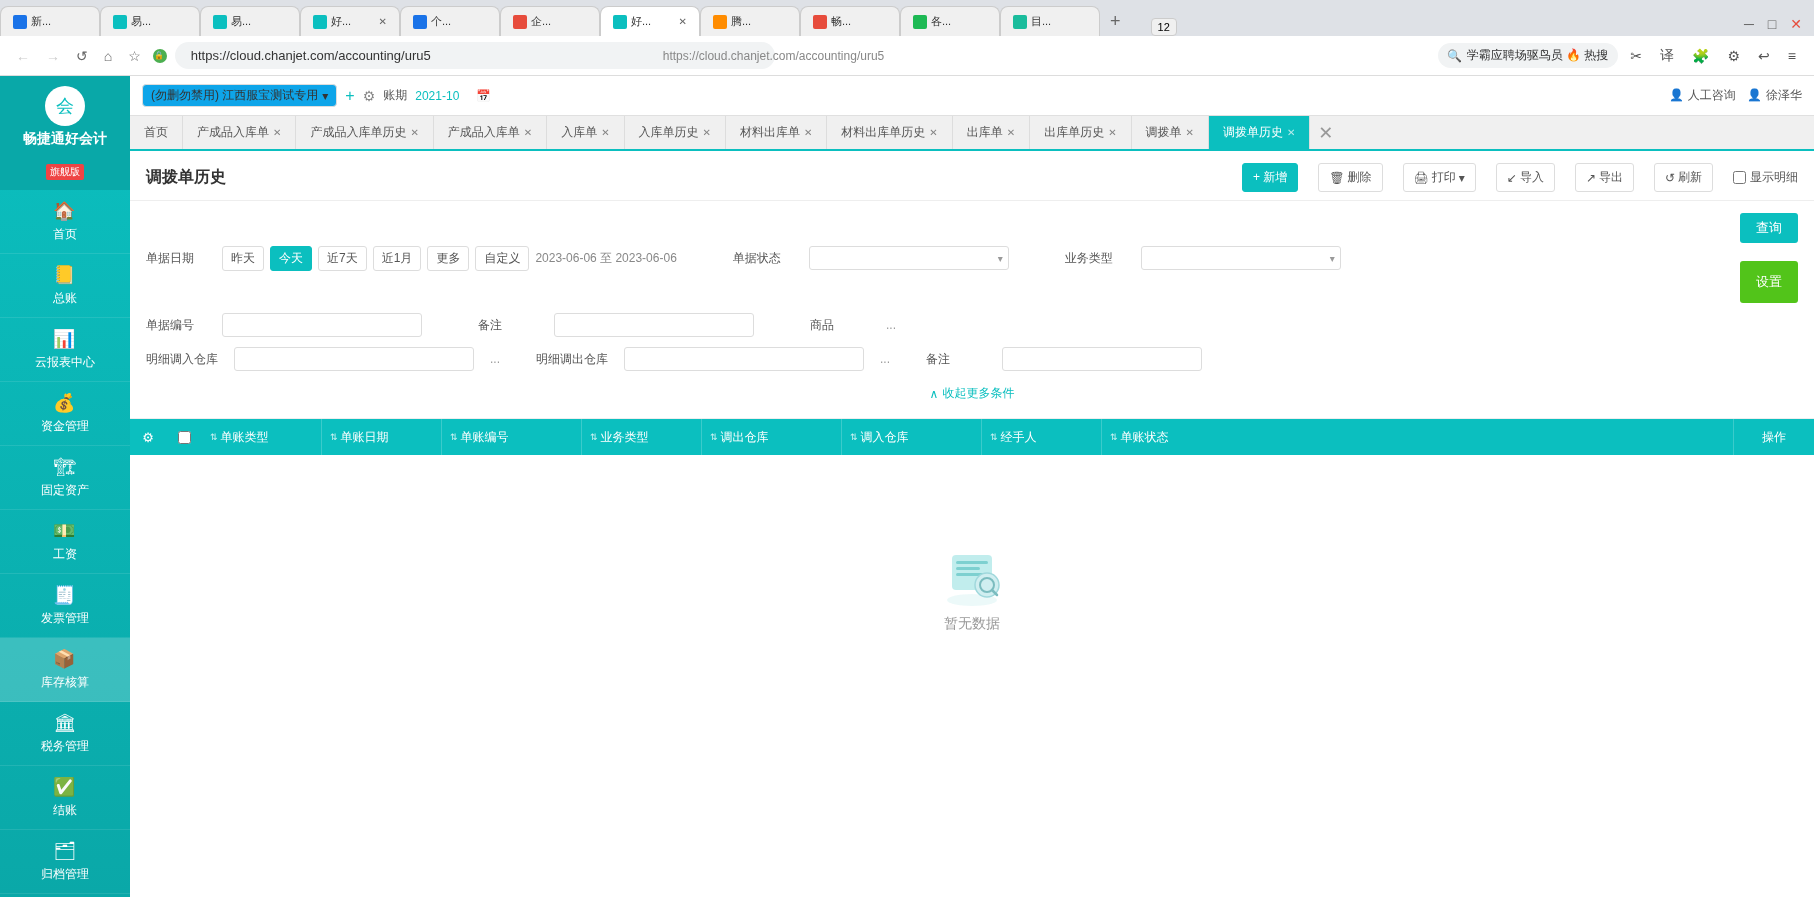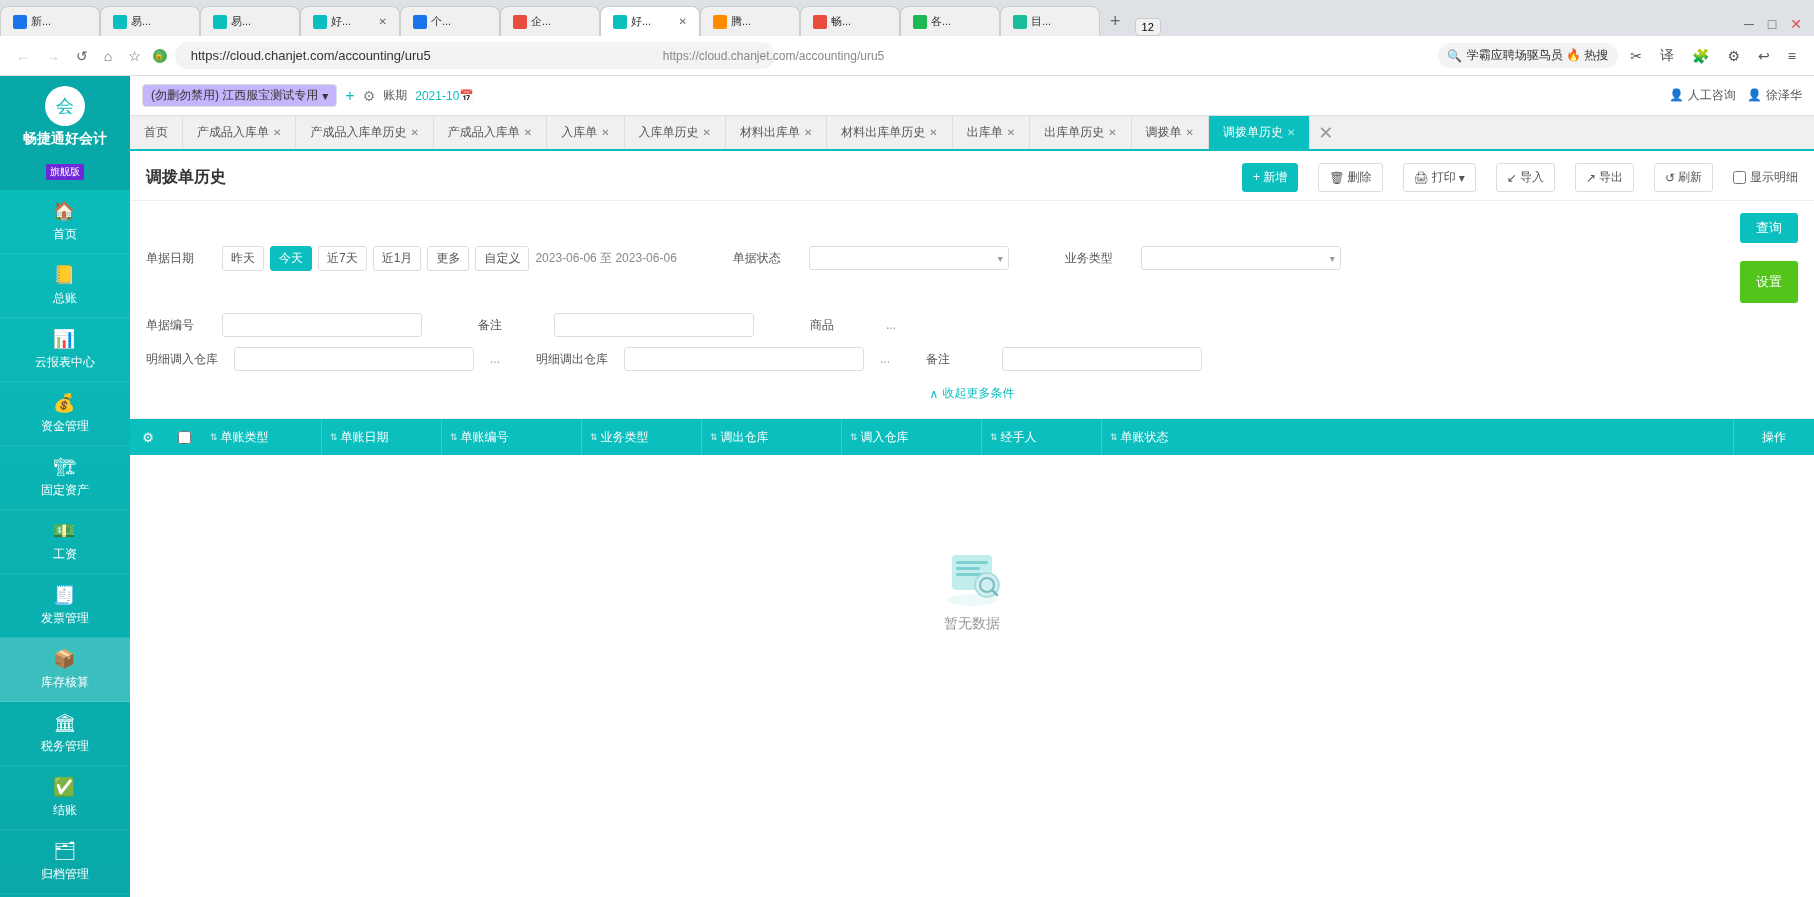--- a/index.html
+++ b/index.html
@@ -5,48 +5,48 @@
     * { box-sizing: border-box; margin: 0; padding: 0; }
     body { font-family: 'Microsoft YaHei', Arial, sans-serif; font-size: 13px; background: #f5f5f5; overflow: hidden; }
 
     
     .browser-chrome { background: #dee1e6; width: 1814px; }
     .browser-tabs { display: flex; align-items: flex-end; background: #dee1e6; padding: 6px 0 0 0; height: 36px; overflow: hidden; }
     .browser-tab { display: flex; align-items: center; padding: 0 12px; height: 30px; background: #f0f0f0; border-radius: 8px 8px 0 0; font-size: 12px; color: #333; min-width: 100px; max-width: 150px; border: 1px solid #ccc; border-bottom: none; cursor: pointer; position: relative; white-space: nowrap; overflow: hidden; text-overflow: ellipsis; gap: 4px; }
     .browser-tab.active { background: #fff; z-index: 1; }
     .browser-tab .tab-close { margin-left: auto; font-size: 10px; color: #666; flex-shrink: 0; }
     .tab-new-btn { padding: 0 10px; font-size: 18px; color: #666; cursor: pointer; line-height: 30px; }
-    .tab-count { background: #f0f0f0; border: 1px solid #ccc; border-radius: 4px; padding: 2px 6px; font-size: 11px; margin-left: 4px; }
+    .tab-count { background: #f0f0f0; border: 1px solid #ccc; border-radius: 4px; padding: 2px 6px; font-size: 11px; margin-left: 20px; }
     .browser-controls { display: flex; align-items: center; background: #fff; padding: 4px 12px; gap: 8px; height: 40px; border-bottom: 1px solid #ddd; }
     .nav-btn { background: none; border: none; cursor: pointer; font-size: 14px; color: #666; padding: 4px; }
     .nav-btn:disabled { color: #ccc; cursor: default; }
     .address-bar { flex: 1; background: #f1f3f4; border: none; border-radius: 20px; padding: 6px 16px; font-size: 13px; color: #333; max-width: 600px; }
     .browser-actions { display: flex; gap: 6px; align-items: center; margin-left: auto; }
     .browser-action-btn { background: none; border: none; cursor: pointer; font-size: 14px; color: #555; padding: 4px 6px; }
 
     
     .app-wrapper { display: flex; height: calc(897px - 76px); }
 
     
     .sidebar { width: 130px; background: linear-gradient(180deg, #0bbfbf 0%, #0aa8a8 100%); display: flex; flex-direction: column; align-items: center; padding-top: 0; flex-shrink: 0; }
     .sidebar-logo { width: 100%; background: #09a8a8; padding: 10px 8px; text-align: center; color: #fff; }
     .sidebar-logo .logo-title { font-size: 14px; font-weight: bold; }
-    .sidebar-logo .logo-sub { font-size: 10px; background: #6d28d9; color: #fff; border-radius: 2px; padding: 1px 4px; display: inline-block; margin-top: 16px; }
+    .sidebar-logo .logo-sub { font-size: 10px; background: #ef4444; color: #fff; border-radius: 2px; padding: 1px 4px; display: inline-block; margin-top: 16px; }
     .sidebar-menu { width: 100%; flex: 1; overflow-y: auto; }
     .sidebar-item { display: flex; flex-direction: column; align-items: center; padding: 10px 4px; color: #fff; cursor: pointer; font-size: 12px; gap: 4px; border-bottom: 1px solid rgba(255,255,255,0.1); }
     .sidebar-item .s-icon { font-size: 18px; }
 
     
     .main-content { flex: 1; display: flex; flex-direction: column; background: #f5f5f5; overflow: hidden; }
 
     
     .top-bar { background: #fff; border-bottom: 1px solid #e0e0e0; padding: 0 12px; display: flex; align-items: center; height: 40px; gap: 8px; }
-    .company-selector { display: flex; align-items: center; gap: 4px; border: 1px solid #ddd; border-radius: 4px; padding: 2px 8px; cursor: pointer; font-size: 12px; color: #333; background: #c4b5fd; }
+    .company-selector { display: flex; align-items: center; gap: 4px; border: 1px solid #ddd; border-radius: 4px; padding: 2px 8px; cursor: pointer; font-size: 12px; color: #333; background: #0ea5e9; }
     .period-label { font-size: 12px; color: #555; margin-left: 0; }
-    .period-value { color: #0bbfbf; font-size: 12px; display: flex; align-items: center; gap: 0; }
+    .period-value { color: #0bbfbf; font-size: 12px; display: flex; align-items: center; gap: 17px; }
     .top-bar-right { margin-left: auto; display: flex; align-items: center; gap: 12px; font-size: 12px; color: #555; }
 
     
     .page-tabs { background: #f0f0f0; display: flex; align-items: center; border-bottom: 2px solid #0bbfbf; overflow-x: auto; white-space: nowrap; }
     .page-tab { padding: 8px 14px; font-size: 12px; color: #555; cursor: pointer; border-right: 1px solid #ddd; display: inline-flex; align-items: center; gap: 4px; }
     .page-tab.active { background: #0bbfbf; color: #fff; }
     .page-tab .close-x { font-size: 10px; opacity: 0.7; }
 
     
     .page-body { flex: 1; background: #fff; padding: 0; overflow-y: auto; }

